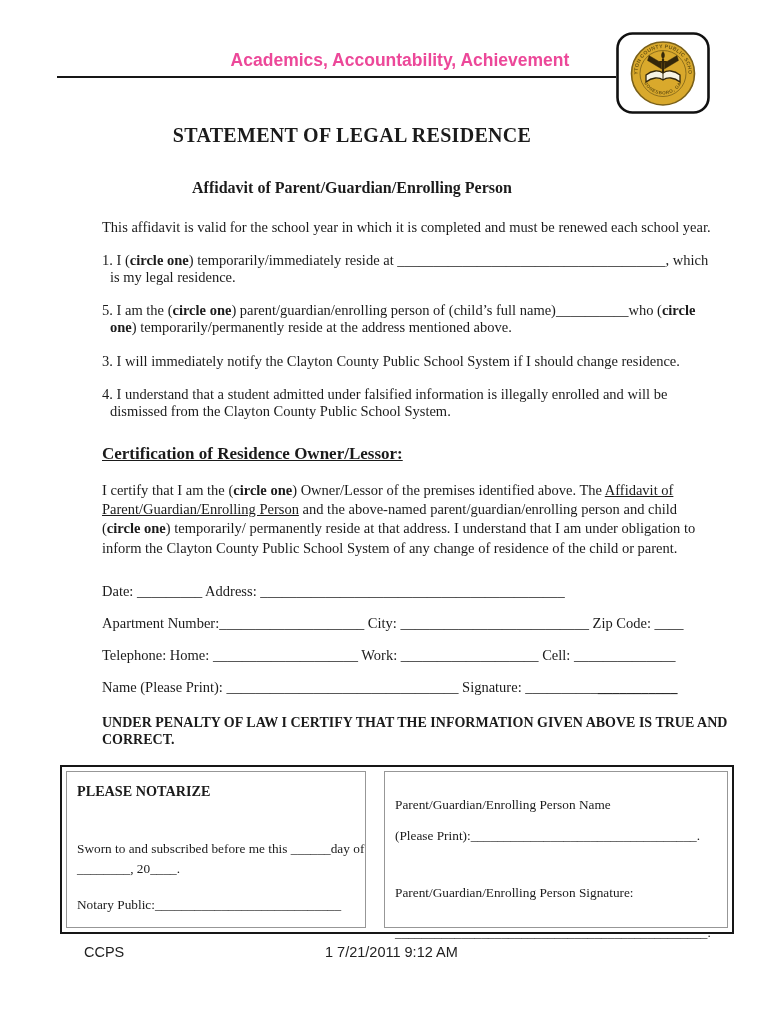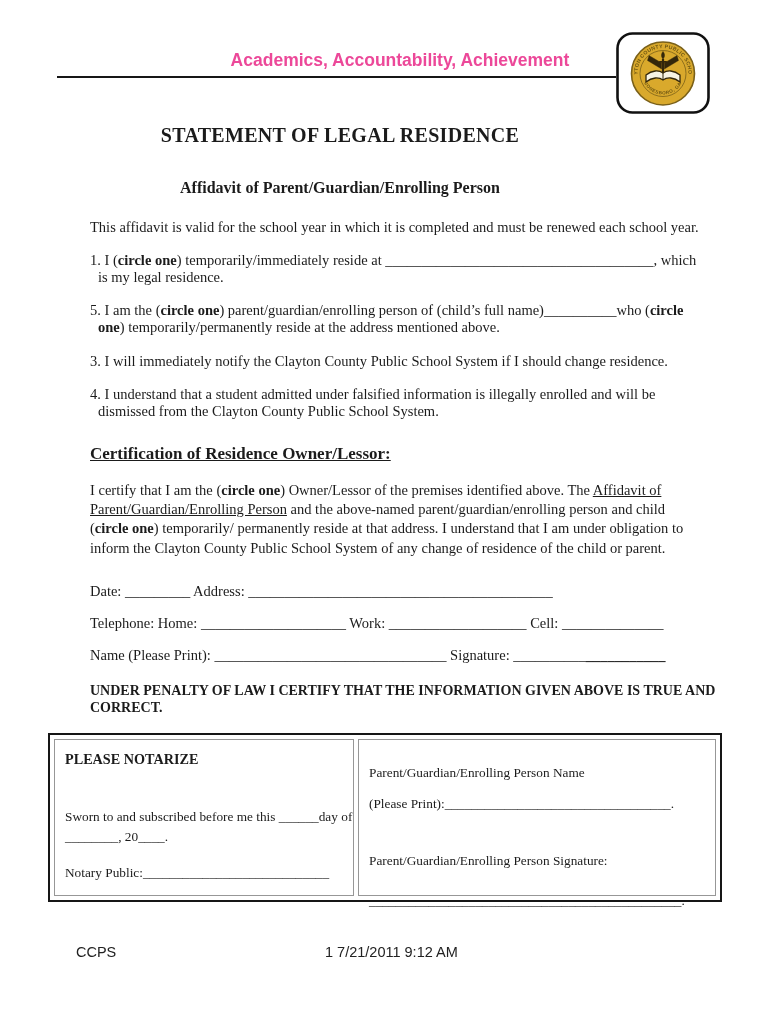--- a/index.html
+++ b/index.html
@@ -6,49 +6,49 @@
   .page{position:relative;width:770px;height:1024px;background:#ffffff;overflow:hidden;
         font-family:"Liberation Serif","DejaVu Serif",serif;color:#1b1b1b;}
 
   
   .motto{position:absolute;top:50px;left:30px;width:740px;text-align:center;
          font-family:"Liberation Sans","DejaVu Sans",sans-serif;font-weight:700;font-size:17.5px;color:#ec4899;}
   .header-rule{position:absolute;top:76px;left:57px;width:559px;border-top:2.4px solid #161616;}
   .logo{position:absolute;top:32px;left:616px;width:94px;height:82px;}
 
   
-  .doc{position:absolute;top:124px;left:0;width:680px;font-family:Liberation Serif, serif;}
+  .doc{position:absolute;top:124px;left:12px;width:680px;font-family:Liberation Serif, serif;}
   .title{margin:0;text-align:center;font-size:20px;font-weight:700;letter-spacing:.3px;}
   .subtitle{margin:32px 0 0 0;text-align:center;font-size:16px;font-weight:700;}
   .main{margin:22px 0 0 90px;width:622px;font-size:14.5px;line-height:1.18;}
   .intro{margin:0;}
   .item{margin:16px 0 0 0;padding-left:8px;text-indent:-8px;white-space:nowrap;}
   .cert-h{margin:24px 0 0 0;font-size:17px;font-weight:700;text-decoration:underline;}
   .cert-p{margin:17px 0 0 0;line-height:1.33;white-space:nowrap;}
   .frow{margin:15px 0 0 0;white-space:nowrap;}
   .frow-first{margin-top:25px;}
   .penalty{margin:19px 0 0 0;font-weight:700;font-size:14px;line-height:1.2;white-space:nowrap;}
 
   
-  .boxes{box-sizing:border-box;display:flex;gap:4px;margin:16px 0 0 -42px;width:674px;
+  .boxes{box-sizing:border-box;display:flex;gap:18px;margin:16px 0 0 -42px;width:674px;
          border:2px solid #161616;padding:4px;background:#fff;}
   .box{box-sizing:border-box;border:1px solid #979797;font-size:13.3px;height:157px;background:#fff;}
   .box-left{width:300px;padding:11px 10px;}
   .box-right{flex:1;padding:25px 10px;}
   .notarize-h{font-weight:700;font-size:14.2px;}
   .sworn{margin-top:39px;line-height:1.55;white-space:nowrap;}
   .notary-line{margin-top:17px;white-space:nowrap;}
   .print-line{margin-top:15px;white-space:nowrap;}
   .sig-label{margin-top:42px;}
   .sig-line{margin-top:24px;white-space:nowrap;}
 
   
   .footer-left,.footer-center{position:absolute;top:944px;
          font-family:"Liberation Sans","DejaVu Sans",sans-serif;font-size:14.5px;color:#222;}
-  .footer-left{left:76px;}
+  .footer-left{left:84px;}
   .footer-center{left:325px;}
 
   .seg-b{font-weight:700;}
   .seg-u{text-decoration:underline;text-align:right;}
 </style>
 </head>
 <body>
 
 <div class="page">
 
@@ -89,20 +89,21 @@
 
       <p class="item"><span>1. I (</span><span class="seg-b">circle one</span><span>) temporarily/immediately reside at </span><span>_____________________________________</span><span>, which</span><br><span>is my legal residence.</span></p>
       <p class="item"><span>5. I am the (</span><span class="seg-b">circle one</span><span>) parent/guardian/enrolling person of (child’s full name)</span><span>__________</span><span>who (</span><span class="seg-b">circle</span><br><span class="seg-b">one</span><span>) temporarily/permanently reside at the address mentioned above.</span></p>
       <p class="item"><span>3. I will immediately notify the Clayton County Public School System if I should change residence.</span></p>
       <p class="item"><span>4. I understand that a student admitted under falsified information is illegally enrolled and will be</span><br><span>dismissed from the Clayton County Public School System.</span></p>
 
       <h3 class="cert-h">Certification of Residence Owner/Lessor:</h3>
       <p class="cert-p"><span>I certify that I am the (</span><span class="seg-b">circle one</span><span>) Owner/Lessor of the premises identified above. The </span><span class="seg-u">Affidavit of</span><br><span class="seg-u">Parent/Guardian/Enrolling Person</span><span> and the above-named parent/guardian/enrolling person and child</span><br><span>(</span><span class="seg-b">circle one</span><span>) temporarily/ permanently reside at that address. I understand that I am under obligation to</span><br><span>inform the Clayton County Public School System of any change of residence of the child or parent.</span></p>
 
       <p class="frow frow-first"><span>Date: </span><span>_________</span><span> Address: </span><span>__________________________________________</span></p>
+      <p class="frow"><span>Apartment Number:</span><span>____________________</span><span> City: </span><span>__________________________</span><span> Zip Code: </span><span>____</span></p>
       <p class="frow"><span>Telephone: Home: </span><span>____________________</span><span> Work: </span><span>___________________</span><span> Cell: </span><span>______________</span></p>
       <p class="frow"><span>Name (Please Print): </span><span>________________________________</span><span> Signature: </span><span>__________</span><span class="seg-b">___________</span></p>
 
       <p class="penalty"><span>UNDER PENALTY OF LAW I CERTIFY THAT THE INFORMATION GIVEN ABOVE IS TRUE AND</span><br><span>CORRECT.</span></p>
 
       <div class="boxes">
         <div class="box box-left">
           <div class="notarize-h">PLEASE NOTARIZE</div>
           <p class="sworn" style="margin-bottom:0"><span>Sworn to and subscribed before me this </span><span>______</span><span>day of</span><br><span>________</span><span>, 20</span><span>____</span><span>.</span></p>
           <p class="notary-line" style="margin-bottom:0"><span>Notary Public:</span><span>____________________________</span></p>

